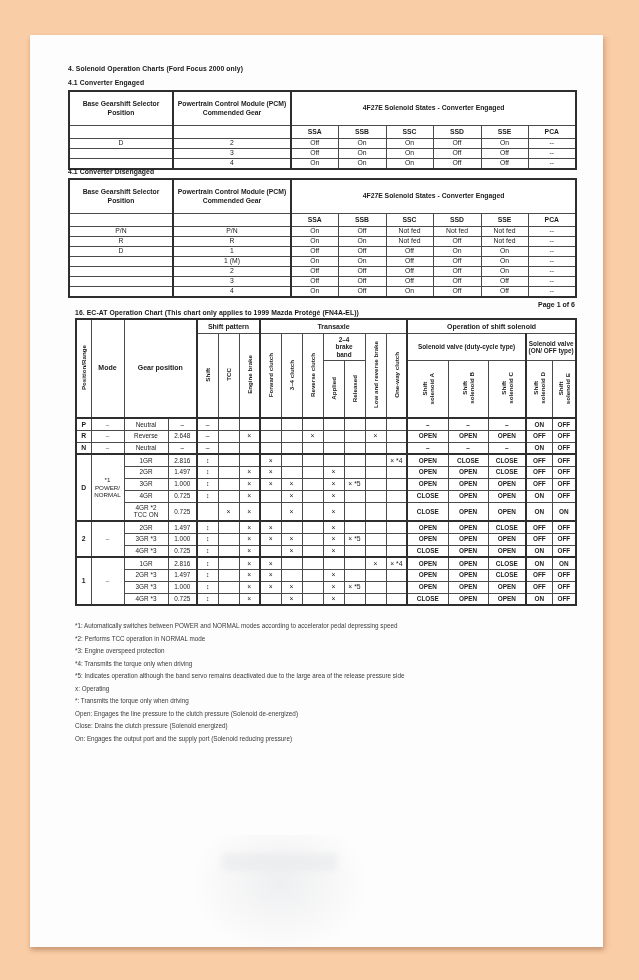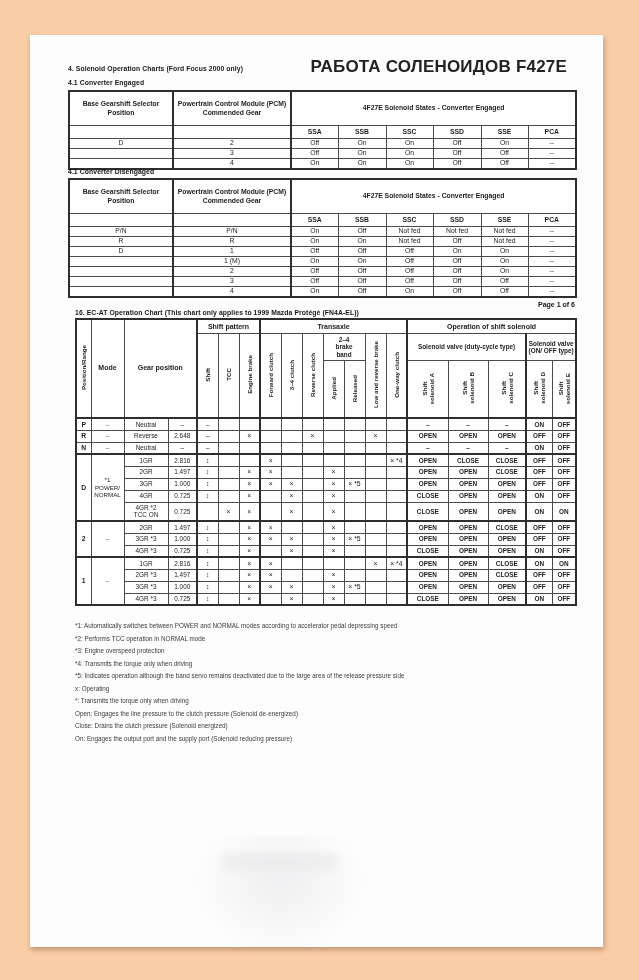--- a/index.html
+++ b/index.html
@@ -86,21 +86,20 @@
   .artifact2 {
     position:absolute; left:192px; top:818px; width:115px; height:18px;
     background:#e7e8ea; opacity:.55; filter:blur(3px); border-radius:3px;
   }
 </style>
 </head>
 <body>
 
 <div class="page">
 
-  <div class="doc-title">РАБОТА СОЛЕНОИДОВ F427E</div>
 
   <div class="heading" style="left:38px; top:30px;">4. Solenoid Operation Charts (Ford Focus 2000 only)</div>
   <div class="heading" style="left:38px; top:44px;">4.1 Converter Engaged</div>
 
   <table class="conv" style="top:55px;">
     <colgroup>
       <col style="width:104px">
         <col style="width:118px">
       <col style="width:47px">
         <col style="width:48px">

